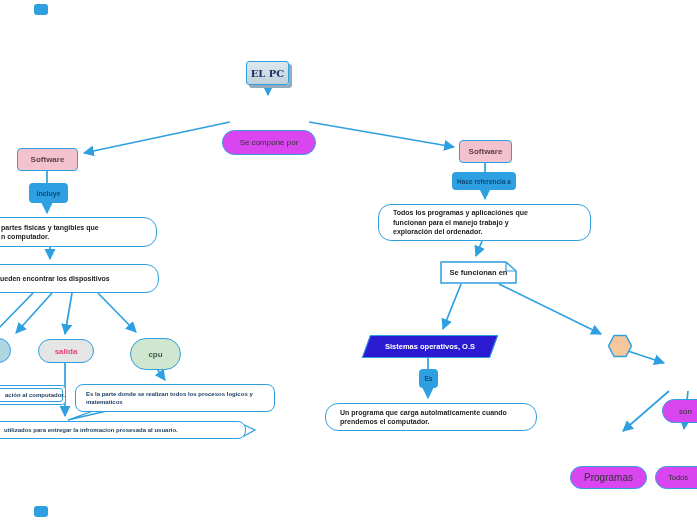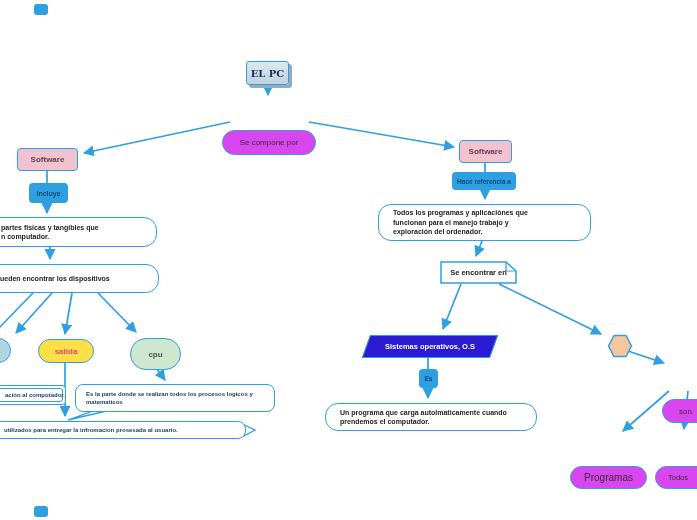--- a/index.html
+++ b/index.html
@@ -90,21 +90,21 @@
   <span>partes fisicas y tangibles que
 n computador.</span>
 </div>
 
 <div class="node descbox" style="left:-30px;top:264px;width:189px;height:29px;padding:3px 8px 3px 29px;">
   <span>ueden encontrar los dispositivos</span>
 </div>
 
 <div class="node stadium" style="left:-22px;top:338px;width:33px;height:25px;background:#AED7E3;border:1.6px solid #2E9FE0;"></div>
 
-<div class="node stadium" style="left:38px;top:339px;width:56px;height:24px;background:#fde047;border:1.6px solid #2E9FE0;font-weight:bold;font-size:8px;color:#E0457B;">
+<div class="node stadium" style="left:38px;top:339px;width:56px;height:24px;background:#e5e5e5;border:1.6px solid #2E9FE0;font-weight:bold;font-size:8px;color:#E0457B;">
   <span>salida</span>
 </div>
 
 <div class="node stadium" style="left:130px;top:338px;width:51px;height:32px;background:#CFE6CF;border:1.6px solid #2E9FE0;font-weight:bold;font-size:8px;color:#3E5C50;">
   <span>cpu</span>
 </div>
 
 <div class="node" style="left:-40px;top:385px;width:106px;height:20px;border:1.2px solid #2E9FE0;border-radius:4px;background:#fff;padding:2px;">
   <div style="box-sizing:border-box;width:100%;height:100%;border:1.2px solid #2E9FE0;border-radius:3px;display:flex;align-items:center;justify-content:flex-start;padding-left:41px;font-weight:bold;font-size:6px;color:#173A5E;white-space:nowrap;">
     <span>ación al computador.</span>
@@ -132,21 +132,21 @@
   <span>Todos los programas y aplicaciónes que
 funcionan para el manejo trabajo y
 exploración del ordenador.</span>
 </div>
 
 <div class="node" style="left:440px;top:261px;width:77px;height:23px;">
   <svg width="77" height="23" viewBox="0 0 77 23" style="position:absolute;inset:0;">
     <path d="M1,1 H66 L76,10 V22 H1 Z" fill="#ffffff" stroke="#2E9FE0" stroke-width="1.5"></path>
     <path d="M66,1 V10 H76" fill="none" stroke="#2E9FE0" stroke-width="1.2"></path>
   </svg>
-  <div class="notetext">Se encontrar en</div>
+  <div class="notetext">Se funcionan en</div>
 </div>
 
 <div class="node skew" style="left:366px;top:335px;width:128px;height:23px;">
   <span>Sistemas operativos, O.S</span>
 </div>
 
 <div class="node relbtn" style="left:419px;top:369px;width:19px;height:19px;font-size:6.5px;">
   <span>Es</span>
 </div>
 

